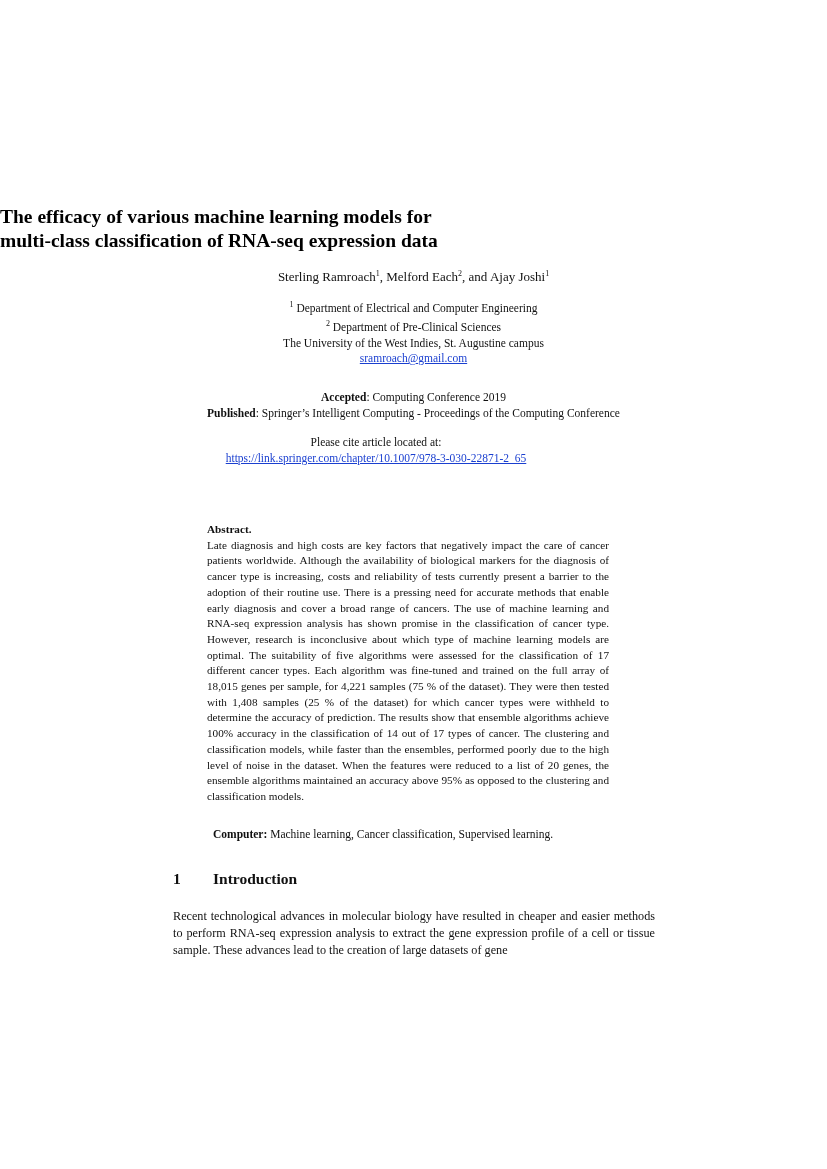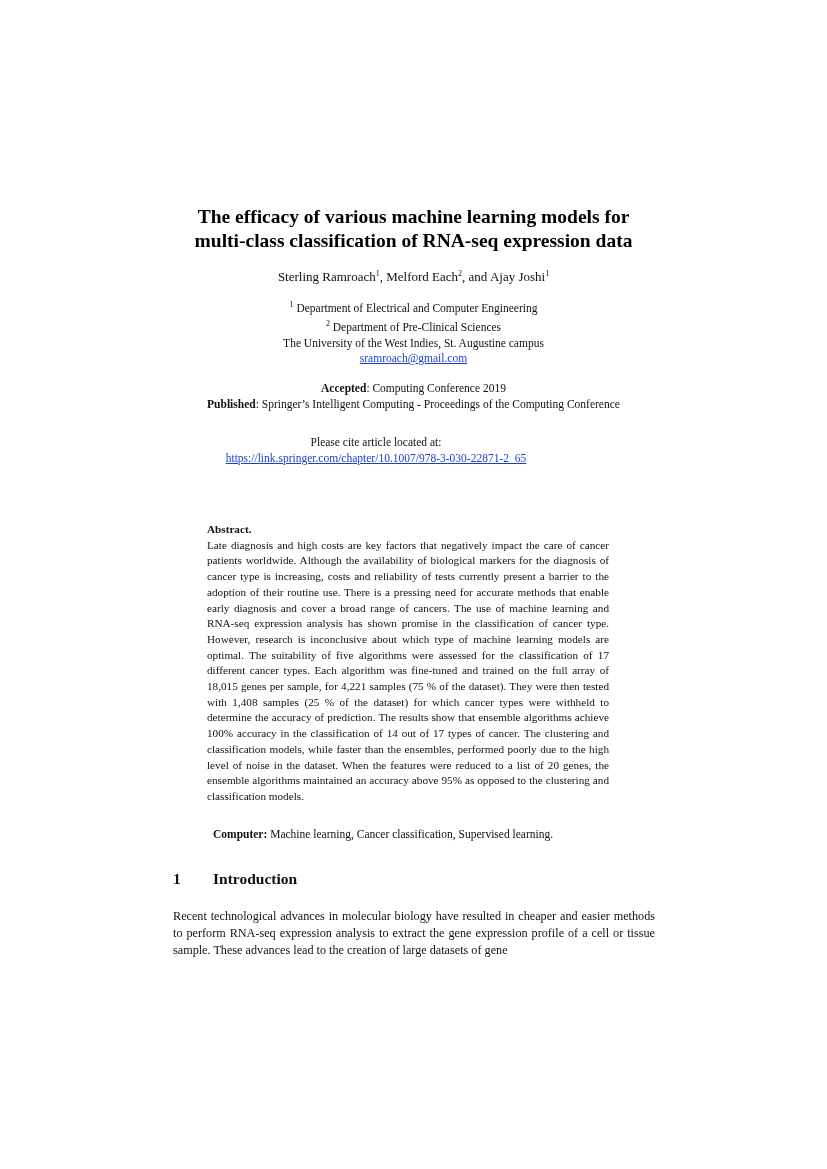--- a/index.html
+++ b/index.html
@@ -1,26 +1,26 @@
 <!DOCTYPE html>
 <html><head>
 <meta charset="utf-8">
 <style>
   html, body { margin: 0; padding: 0; background: #ffffff; }
   body { width: 827px; height: 1169px; position: relative; overflow: hidden;
          font-family: "Liberation Serif", "DejaVu Serif", serif; color: #111; }
-  .title { position: absolute; top: 205px; left: 0; width: 827px; text-align: center;
+  .title { position: absolute; top: 205px; left: 0; width: 827px; text-align: left;
            font-weight: bold; font-size: 19.5px; line-height: 24px; color: #000; }
   .authors { position: absolute; top: 266px; left: 0; width: 827px; text-align: center;
              font-size: 13px; line-height: 16px; }
   .affil { position: absolute; top: 297px; left: 0; width: 827px; text-align: center;
            font-size: 11.5px; line-height: 15.5px; }
   .affil sup, .authors sup { font-size: 8px; }
   a.link { color: #1a3fd0; text-decoration: underline; }
-  .pubinfo { position: absolute; top: 381px; left: 0; width: 827px; text-align: center;
+  .pubinfo { position: absolute; top: 390px; left: 0; width: 827px; text-align: center;
              font-size: 11.5px; line-height: 15.5px; }
   .cite { position: absolute; top: 435px; left: 0; width: 752px; text-align: center;
           font-size: 11.5px; line-height: 15.5px; }
   .abstract { position: absolute; top: 522px; left: 207px; width: 402px;
               font-size: 11.2px; line-height: 15.7px; text-align: justify; }
   .abstract .head { font-weight: bold; display: block; }
   .keywords { position: absolute; top: 828px; left: 213px; width: 420px; font-size: 11.5px; }
   .keywords b { font-weight: bold; }
   .section { position: absolute; top: 870px; left: 173px; font-size: 15.5px; font-weight: bold; }
   .section .num { display: inline-block; width: 40px; }

